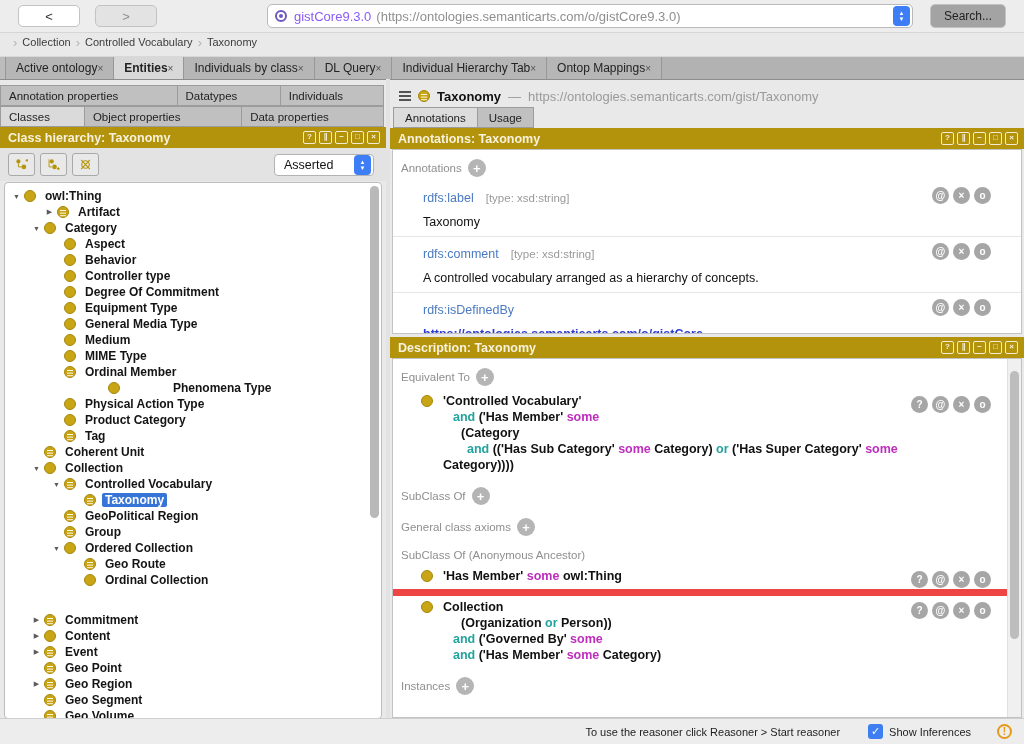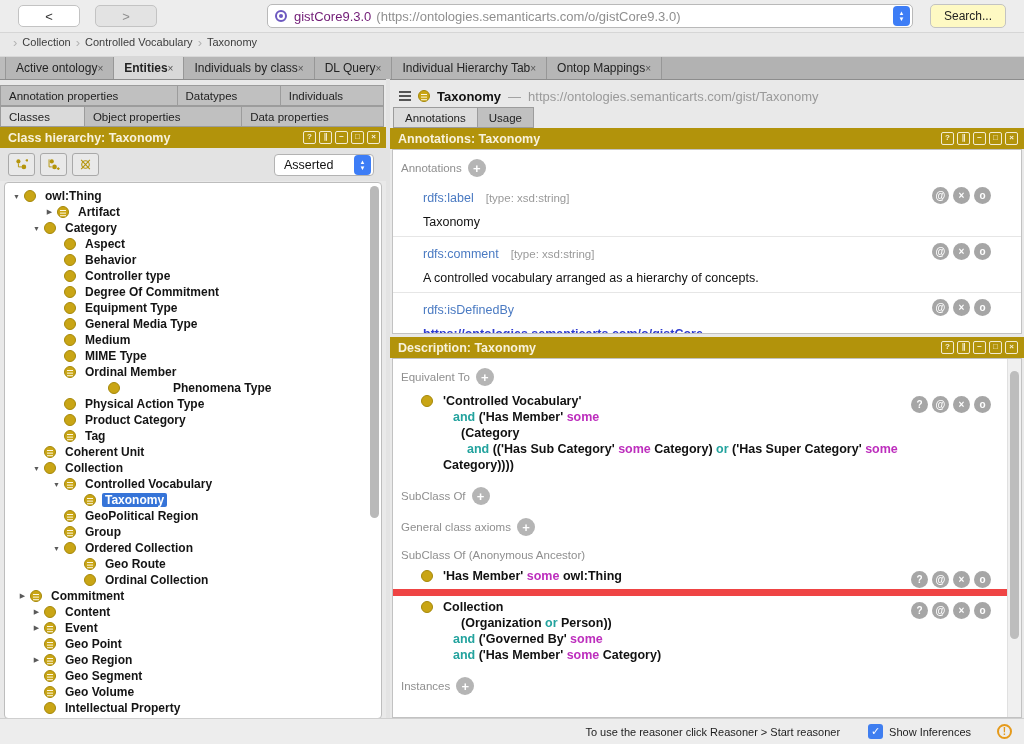--- a/index.html
+++ b/index.html
@@ -8,26 +8,26 @@
   
   .topbar{position:absolute;top:0;left:0;right:0;height:32px;background:#ededed;border-bottom:1px solid #d6d6d6;
           display:flex;align-items:center;}
   .nav-btn{width:62px;height:22px;border:1px solid #c3c3c3;border-radius:5px;background:#fff;
            font-size:13px;color:#333;display:flex;align-items:center;justify-content:center;}
   .nav-btn.fwd{background:#e3e3e3;color:#8e8e8e;}
   .addr{height:24px;width:646px;background:#fff;border:1px solid #b9b9b9;border-radius:5px;
         display:flex;align-items:center;padding:0 2px 0 7px;box-sizing:border-box;}
   .onto-icon{width:12px;height:12px;border:2px solid #6d59c0;border-radius:50%;position:relative;flex:none;box-sizing:border-box;}
   .onto-icon::after{content:"";position:absolute;left:2px;top:2px;width:4px;height:4px;background:#6d59c0;border-radius:50%;}
-  .addr-name{font-size:13px;color:#701a75;margin-left:7px;white-space:nowrap;}
+  .addr-name{font-size:13px;color:#8b5cf6;margin-left:7px;white-space:nowrap;}
   .addr-iri{font-size:13px;color:#8f8f8f;margin-left:5px;white-space:nowrap;flex:1;overflow:hidden;}
   .stepper{width:17px;height:20px;background:#3d7df6;border-radius:4px;display:flex;flex-direction:column;
            align-items:center;justify-content:center;color:#fff;flex:none;}
   .stepper span{font-size:6px;line-height:6px;}
-  .search-btn{width:76px;height:24px;background:#fef9c3;border:1px solid #c3c3c3;border-radius:5px;
+  .search-btn{width:76px;height:24px;background:#a3a3a3;border:1px solid #c3c3c3;border-radius:5px;
               font-size:12px;color:#222;display:flex;align-items:center;justify-content:center;}
   
   .breadcrumb{position:absolute;top:32px;left:0;right:0;height:20px;display:flex;align-items:center;
               padding-left:8px;font-size:11px;color:#3c3c3c;}
   .crumb-sep{color:#b3b3b3;font-size:13px;margin:0 5px;font-weight:400;}
   .crumb{cursor:default;}
   
   .tabband{position:absolute;top:56px;left:0;right:0;height:22px;background:#b2b2b2;
            border-top:1px solid #d8d8d8;border-bottom:1px solid #8d8d8d;display:flex;align-items:stretch;}
   .tab-sliver{width:5px;border-right:1px solid #979797;background:#bcbcbc;}
@@ -355,21 +355,21 @@
         <div class="trow" style="padding-left: 66px;">
           <span class="tarrow"></span>
           <span class="ticon defined"></span>
           <span class="tlabel">Geo Route</span>
         </div>
         <div class="trow" style="padding-left: 66px;">
           <span class="tarrow"></span>
           <span class="ticon"></span>
           <span class="tlabel">Ordinal Collection</span>
         </div>
-        <div class="trow" style="padding-left: 12px;">
+        <div class="trow" style="padding-left: 26px; margin-top: 24px;">
           <span class="tarrow">▶</span>
           <span class="ticon defined"></span>
           <span class="tlabel">Commitment</span>
         </div>
         <div class="trow" style="padding-left: 26px;">
           <span class="tarrow">▶</span>
           <span class="ticon"></span>
           <span class="tlabel">Content</span>
         </div>
         <div class="trow" style="padding-left: 26px;">

